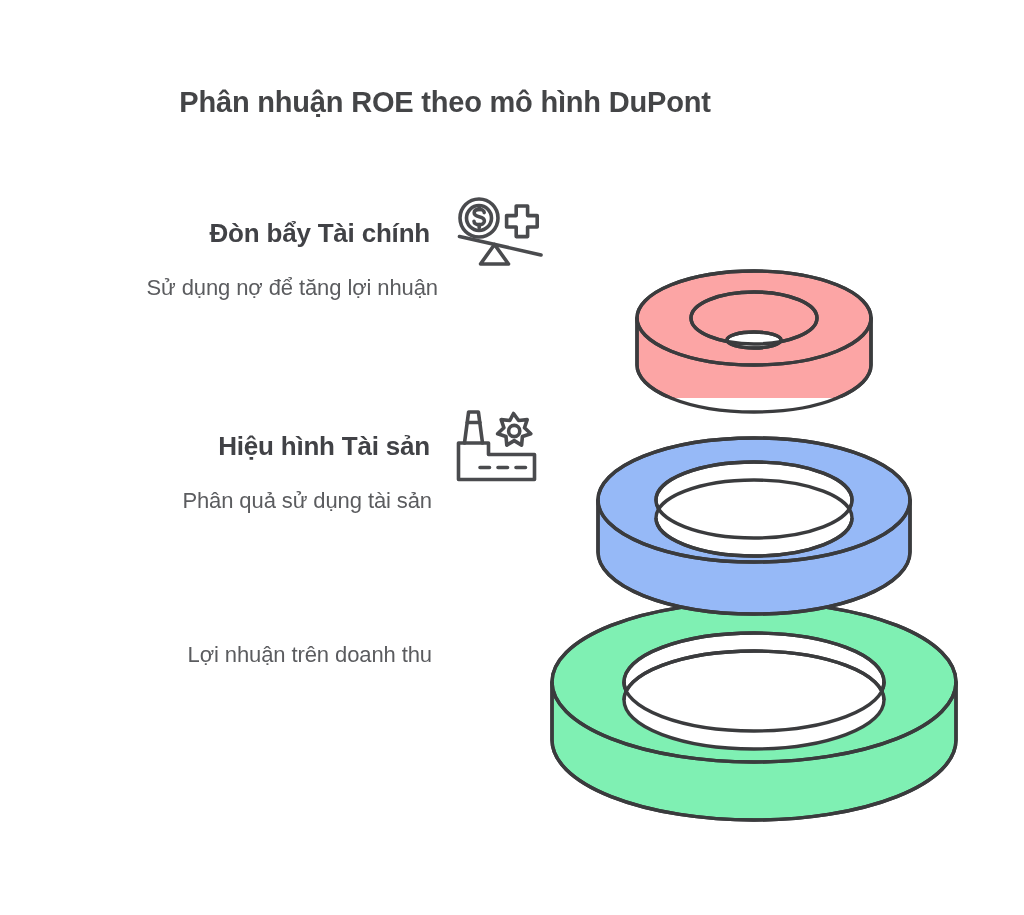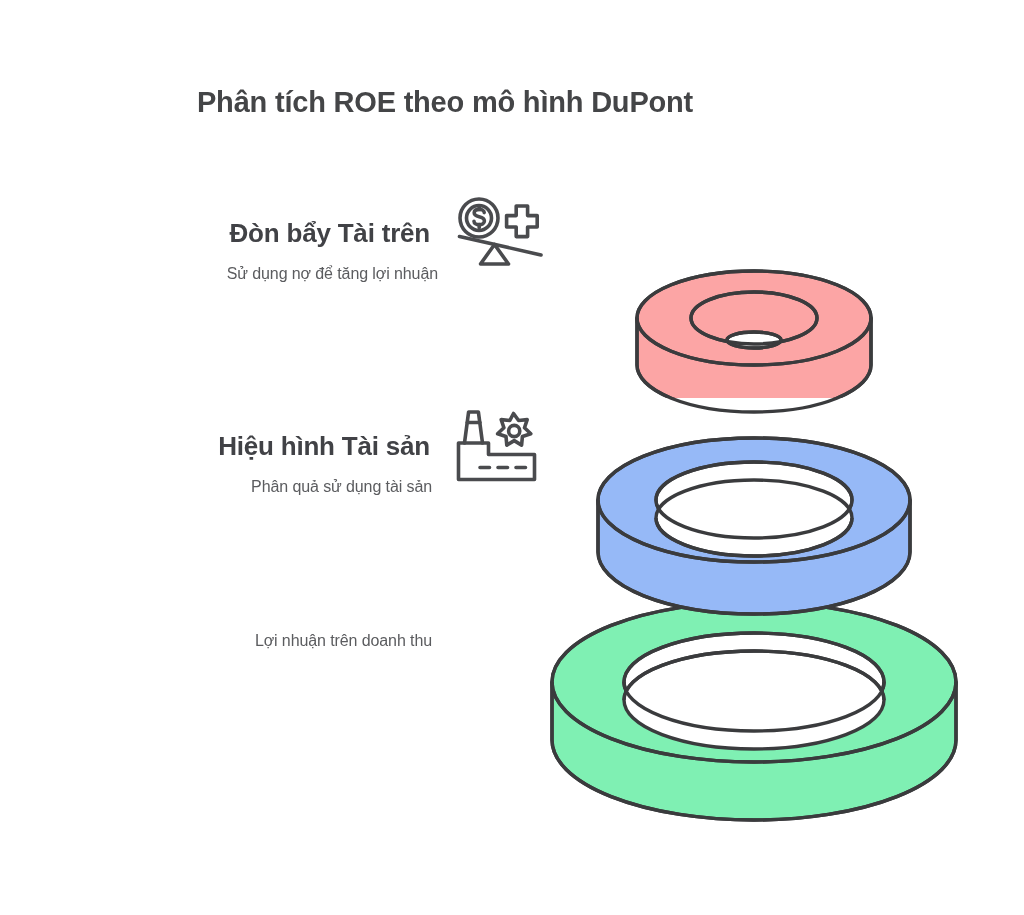--- a/index.html
+++ b/index.html
@@ -45,45 +45,45 @@
   }
   .row-icon {
     width:96px; height:80px;
     margin-left:22px;
     flex:0 0 auto;
     display:flex; align-items:center; justify-content:center;
   }
   .row-icon svg { display:block; }
 
   .row-sub {
-    margin-top:4px;
+    margin-top:14px;
     padding-right:122px;
     text-align:right;
-    font-size:16px;
+    font-size:22px;
     color:#5b5c5f;
     letter-spacing:-0.1px;
     white-space:nowrap;
   }
   .row-2 .row-sub { padding-right:128px; }
   .row-3 .row-sub { padding-right:128px; }
 
   
   .rings { position:absolute; left:520px; top:170px; width:504px; height:700px; }
   .rings svg { display:block; }
 </style>
 </head>
 <body>
 
 <div id="stage">
 
-  <div class="title">Phân tích ROE theo mô hình DuPont</div>
+  <div class="title">Phân nhuận ROE theo mô hình DuPont</div>
 
   <div class="row row-1">
     <div class="row-head">
-      <div class="row-title">Đòn bẩy Tài trên</div>
+      <div class="row-title">Đòn bẩy Tài chính</div>
       <div class="row-icon">
         <svg width="92" height="78" viewBox="0 0 92 78" fill="none" stroke="#4a4b4e" stroke-width="3.6" stroke-linecap="round" stroke-linejoin="round">
 
           <circle cx="25" cy="24" r="19"></circle>
           <circle cx="25" cy="24" r="12.5"></circle>
           <path d="M30.2 18.6 C30.2 16.6 28.0 15.4 25.2 15.4 C22.4 15.4 20.2 16.6 20.2 18.8 C20.2 21.2 22.6 22.1 25.2 22.7 C28.0 23.4 30.4 24.4 30.4 26.9 C30.4 29.3 28.1 30.6 25.2 30.6 C22.3 30.6 20.0 29.3 20.0 27.2"></path>
           <path d="M25.2 12.3 L25.2 15.4 M25.2 30.6 L25.2 33.8"></path>
 
           <path d="M62.2 12.0 L73.6 12.0 L73.6 21.6 L83.2 21.6 L83.2 33.0 L73.6 33.0 L73.6 42.6 L62.2 42.6 L62.2 33.0 L52.6 33.0 L52.6 21.6 L62.2 21.6 Z"></path>
 

